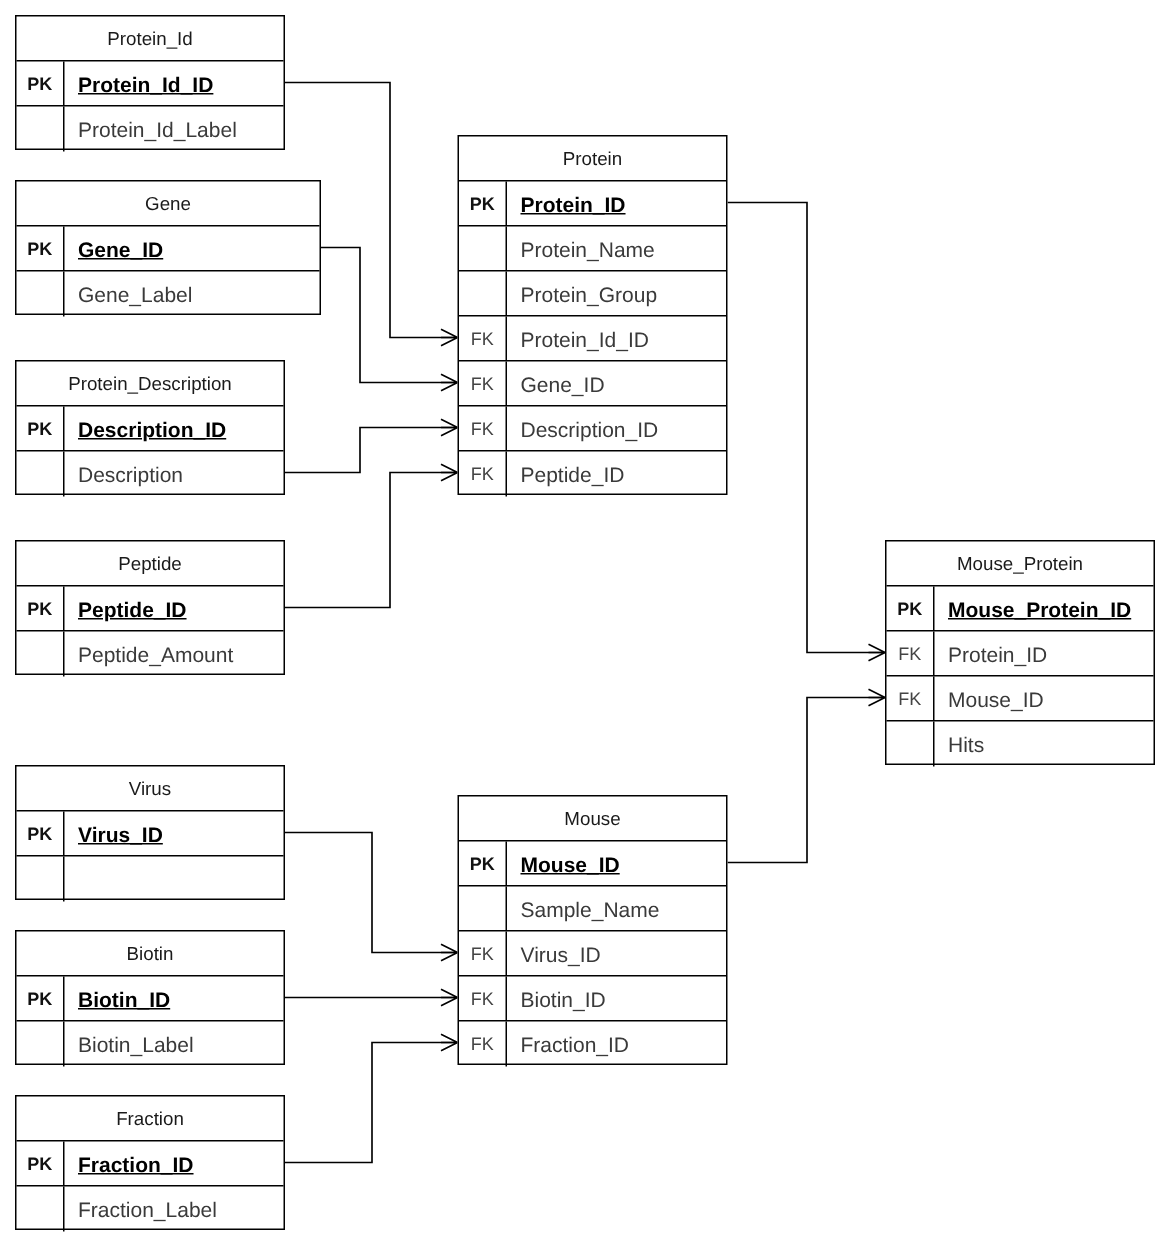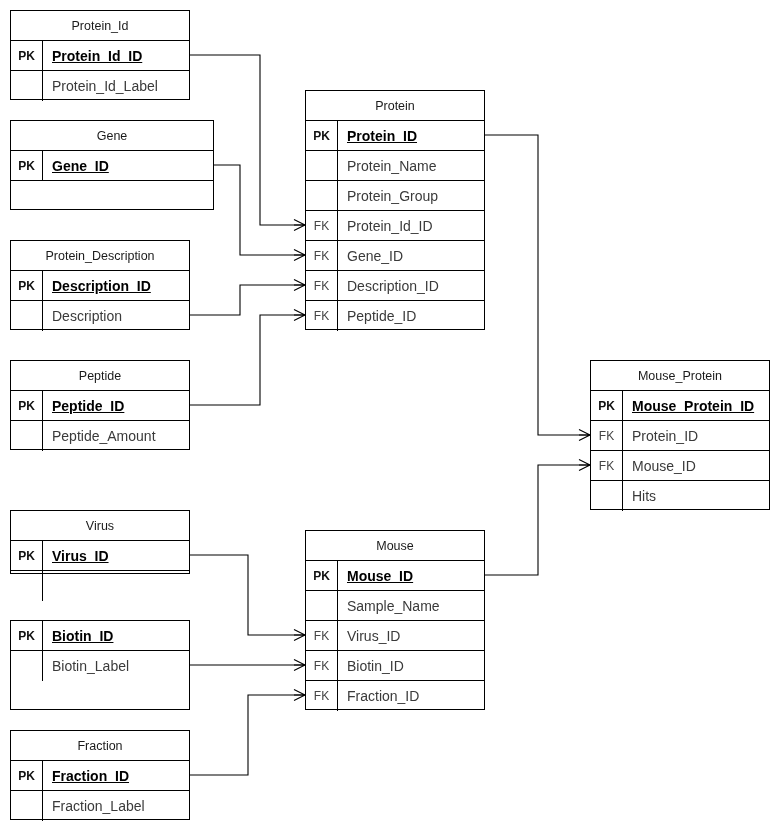--- a/index.html
+++ b/index.html
@@ -154,20 +154,24 @@
           <div class="key-cell"></div>
           <div class="name-cell">Protein_Id_Label</div>
         </div>
       </div>
       <div class="entity" style="left: 10px; top: 120px; width: 204px; height: 90px;">
         <div class="entity-title">Gene</div>
         <div class="attr-row pk-row">
           <div class="key-cell pk">PK</div>
           <div class="name-cell pk">Gene_ID</div>
         </div>
+        <div class="attr-row last">
+          <div class="key-cell"></div>
+          <div class="name-cell">Gene_Label</div>
+        </div>
       </div>
       <div class="entity" style="left: 10px; top: 240px; width: 180px; height: 90px;">
         <div class="entity-title">Protein_Description</div>
         <div class="attr-row pk-row">
           <div class="key-cell pk">PK</div>
           <div class="name-cell pk">Description_ID</div>
         </div>
         <div class="attr-row last">
           <div class="key-cell"></div>
           <div class="name-cell">Description</div>
@@ -177,31 +181,32 @@
         <div class="entity-title">Peptide</div>
         <div class="attr-row pk-row">
           <div class="key-cell pk">PK</div>
           <div class="name-cell pk">Peptide_ID</div>
         </div>
         <div class="attr-row last">
           <div class="key-cell"></div>
           <div class="name-cell">Peptide_Amount</div>
         </div>
       </div>
-      <div class="entity" style="left: 10px; top: 510px; width: 180px; height: 64px;">
+      <div class="entity" style="left: 10px; top: 510px; width: 180px; height: 90px;">
         <div class="entity-title">Virus</div>
         <div class="attr-row pk-row">
           <div class="key-cell pk">PK</div>
           <div class="name-cell pk">Virus_ID</div>
         </div>
         <div class="attr-row last">
           <div class="key-cell"></div>
         </div>
       </div>
       <div class="entity" style="left: 10px; top: 620px; width: 180px; height: 90px;">
+        <div class="entity-title">Biotin</div>
         <div class="attr-row pk-row">
           <div class="key-cell pk">PK</div>
           <div class="name-cell pk">Biotin_ID</div>
         </div>
         <div class="attr-row last">
           <div class="key-cell"></div>
           <div class="name-cell">Biotin_Label</div>
         </div>
       </div>
       <div class="entity" style="left: 10px; top: 730px; width: 180px; height: 90px;">

